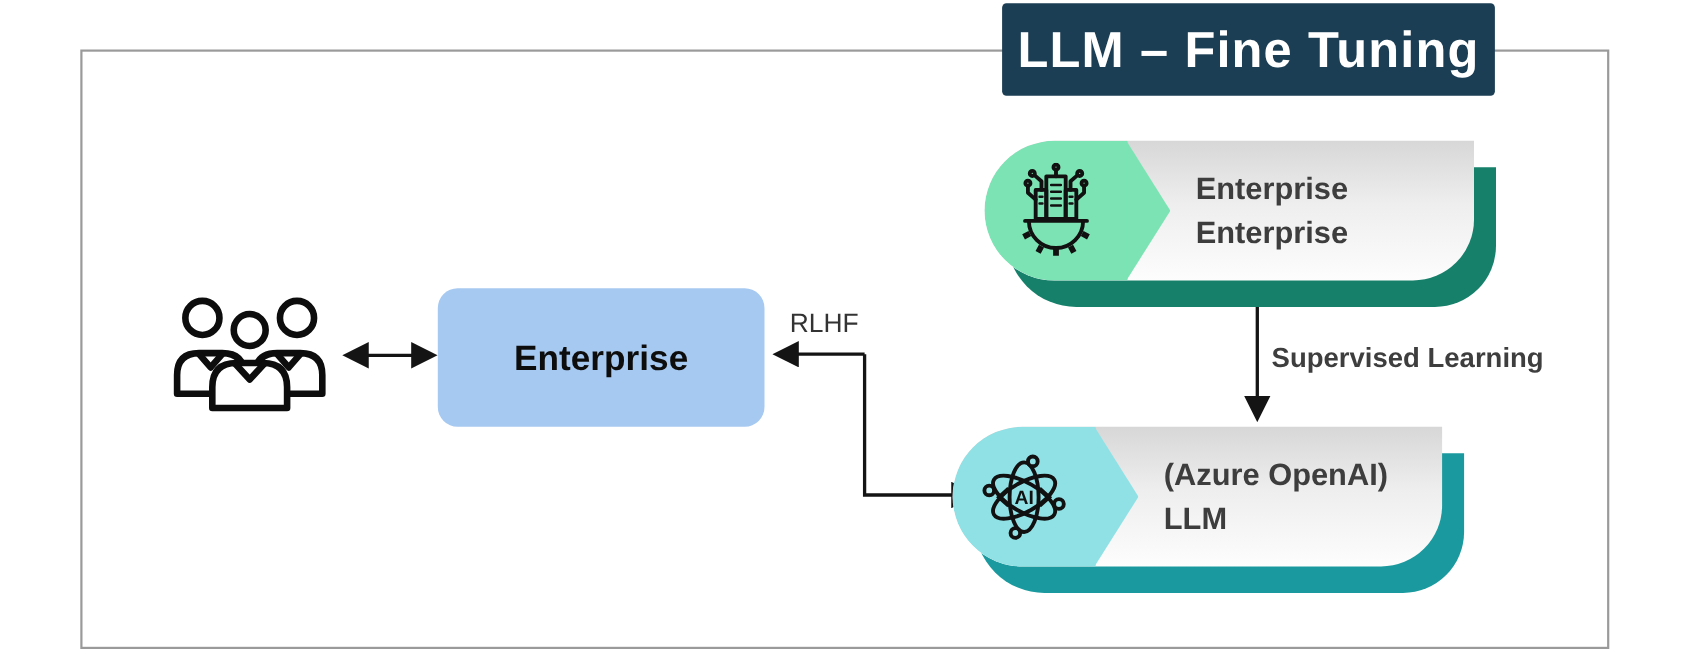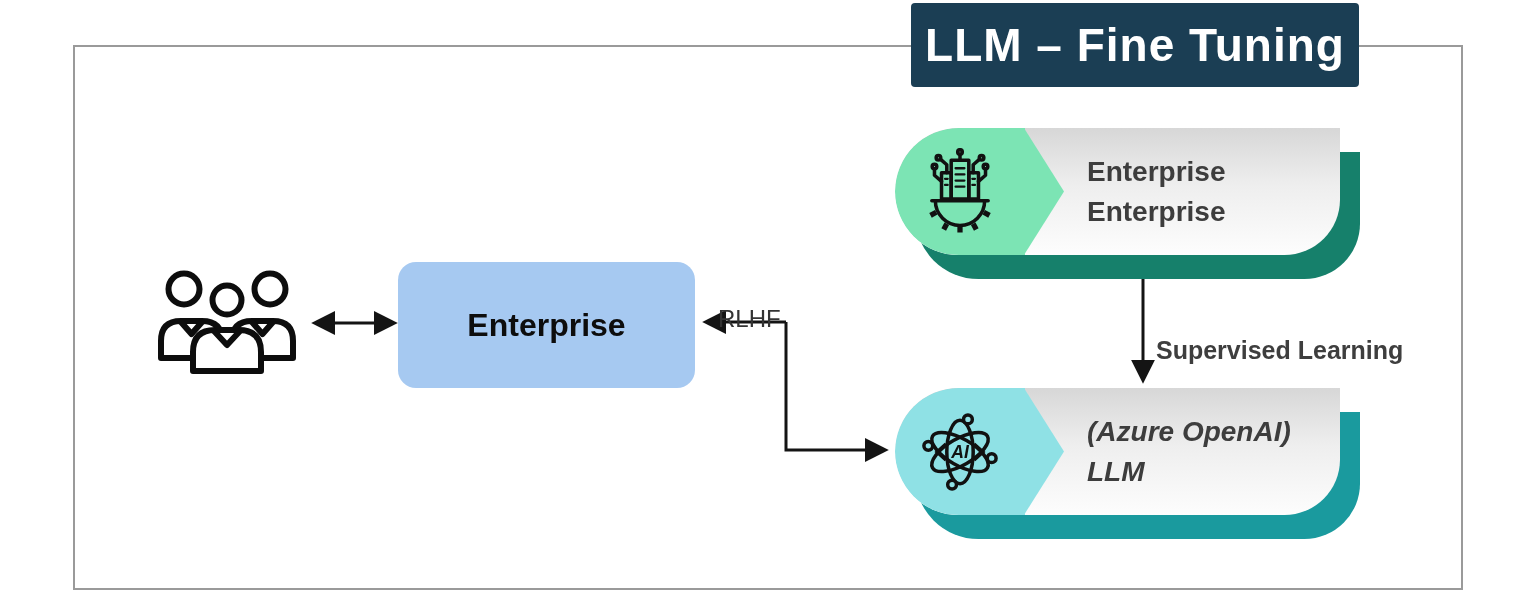--- a/index.html
+++ b/index.html
@@ -31,21 +31,21 @@
                  border-radius:64px 0 0 64px; display:flex; align-items:center;
                  justify-content:center; }
   .card-accent-point { position:absolute; left:129px; top:0; bottom:0; width:40px;
                        clip-path:polygon(0 0, 100% 50%, 0 100%); }
   .accent-mint { background:#7CE4B4; }
   .accent-cyan { background:#8FE1E5; }
   .card-label { position:absolute; left:192px; top:0; bottom:0; right:10px;
                 display:flex; flex-direction:column; justify-content:center;
                 font-size:28px; font-weight:700; color:#3d3d3d; line-height:1.4; }
 
-  .edge-label { position:absolute; color:#333; z-index:3;margin-top:24px; }
+  .edge-label { position:absolute; color:#333; z-index:3; }
   .rlhf-label { left:718px; top:281px; font-size:24px; font-weight:500; }
   .sl-label   { left:1156px; top:312px; font-size:25px; font-weight:700; color:#3e3e3e; }
 
   .people-icon { position:absolute; left:153px; top:268px; z-index:2; }
   .edges-overlay { position:absolute; left:0; top:0; width:1536px; height:603px;
                    z-index:1; pointer-events:none; }
 </style>
 </head>
 <body>
 
@@ -121,21 +121,21 @@
         </svg>
       </div>
       <div class="card-accent-point accent-mint"></div>
       <div class="card-label">
         <span>Enterprise</span>
         <span>Enterprise</span>
       </div>
     </div>
   </div>
 
-  <div class="card-group" style="left:895px; top:388px;font-style:italic;">
+  <div class="card-group" style="left:866px; top:388px;">
     <div class="card-shadow shadow-teal"></div>
     <div class="card-body">
       <div class="card-accent accent-cyan">
         <svg width="88" height="88" viewBox="0 0 100 100">
           <g stroke="#111" stroke-width="4" fill="none">
             <ellipse cx="50" cy="50" rx="36" ry="15" transform="rotate(90 50 50)"></ellipse>
             <ellipse cx="50" cy="50" rx="36" ry="15" transform="rotate(30 50 50)"></ellipse>
             <ellipse cx="50" cy="50" rx="36" ry="15" transform="rotate(150 50 50)"></ellipse>
             <circle cx="14" cy="43" r="5" fill="#8FE1E5"></circle>
             <circle cx="86" cy="57" r="5" fill="#8FE1E5"></circle>

